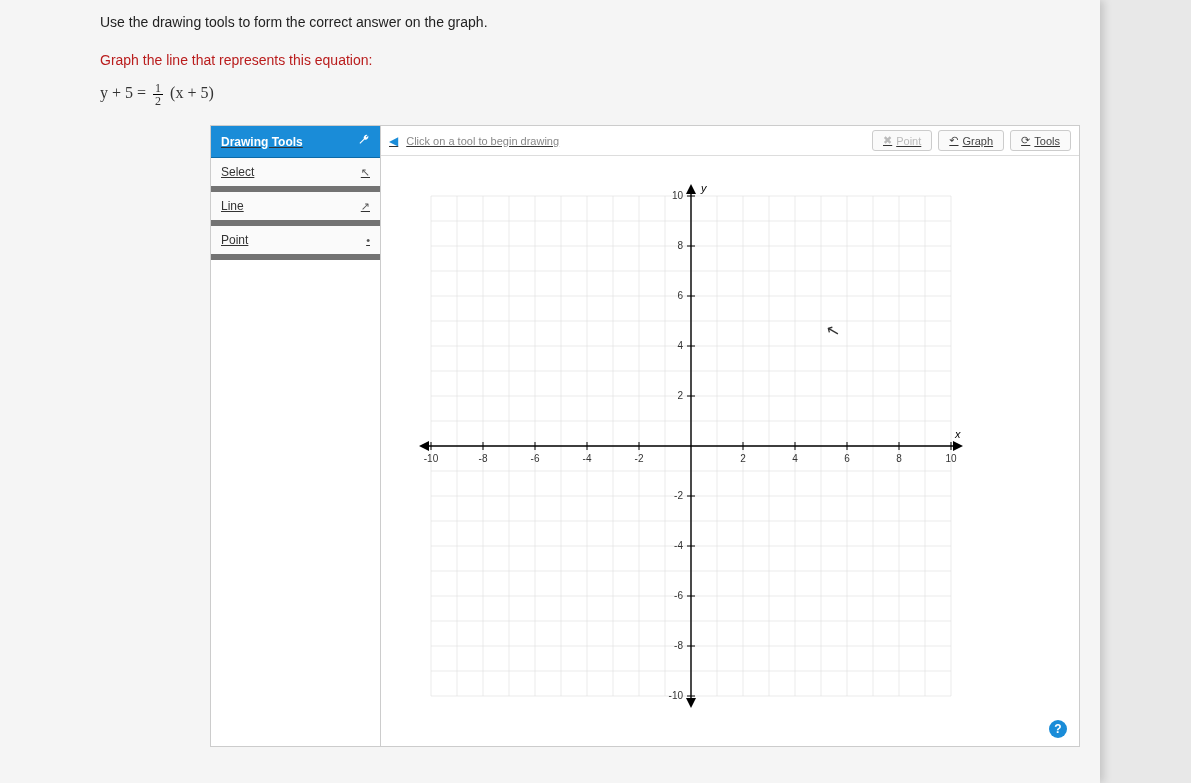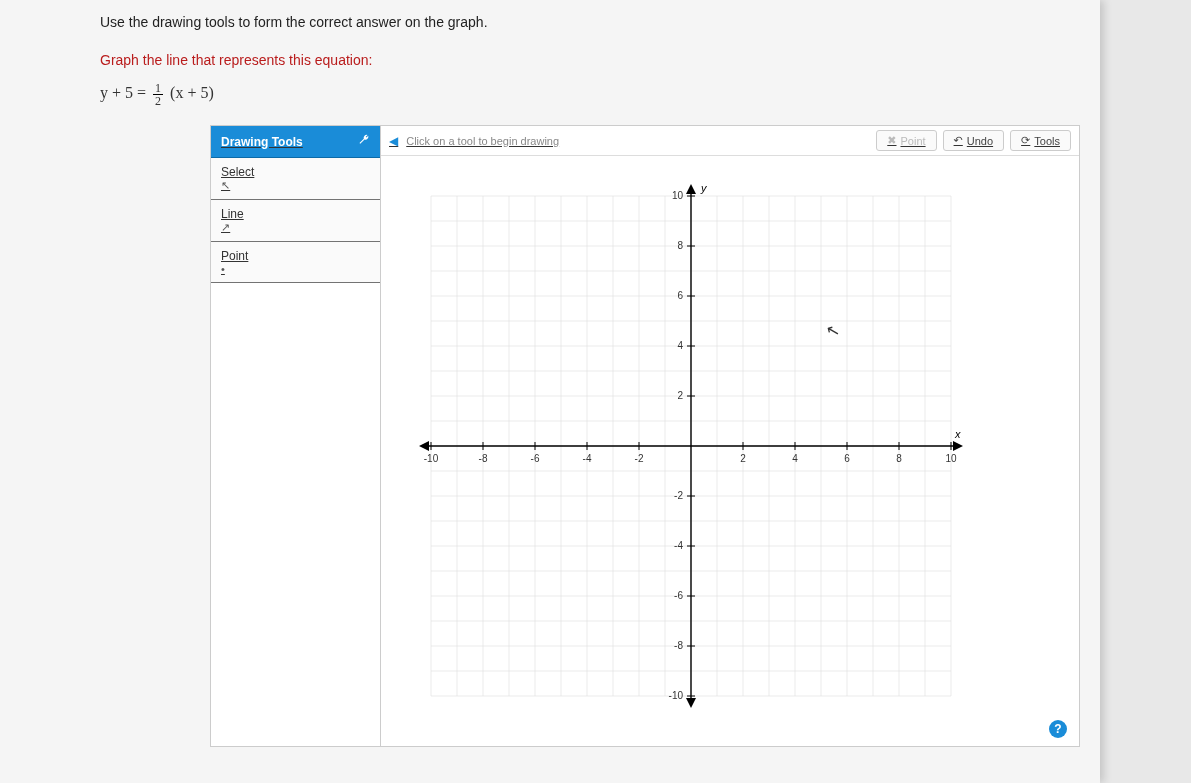--- a/index.html
+++ b/index.html
@@ -42,28 +42,27 @@
     font-weight:bold;
     padding:8px 10px;
     display:flex;
     justify-content:space-between;
     align-items:center;
     border-bottom:1px solid #0c6aa8;
   }
   .tool-item {
     font-size:12px;
     padding:7px 10px;
-    border-bottom:1px solid #737373;
+    border-bottom:6px solid #737373;
     display:flex;
     justify-content:space-between;
-    align-items:flex-start;
+    align-items:center;
     background:#fafafa;
     cursor:pointer;
     color:#333;
-    flex-direction:column;
   }
   .tool-icon { font-size:11px; color:#555; }
 
   .main { flex:1; position:relative; }
   .topbar {
     height:30px;
     border-bottom:1px solid #ddd;
     display:flex;
     align-items:center;
     padding:0 8px;
@@ -147,21 +146,21 @@
     <div class="main">
       <div class="topbar">
         <span class="collapse-caret">◀</span>
         <span class="hint">Click on a tool to begin drawing</span>
         <div class="tb-btn disabled">
           <span>✖</span>
           <span>Point</span>
         </div>
         <div class="tb-btn">
           <span>↶</span>
-          <span>Undo</span>
+          <span>Graph</span>
         </div>
         <div class="tb-btn">
           <span>⟳</span>
           <span>Tools</span>
         </div>
       </div>
 
       <div class="canvas-wrap">
         <svg class="graph" id="graph-svg" width="600" height="560">
             <line x1="20" y1="520" x2="20" y2="20" stroke="#ddd" stroke-width="0.6"></line>

